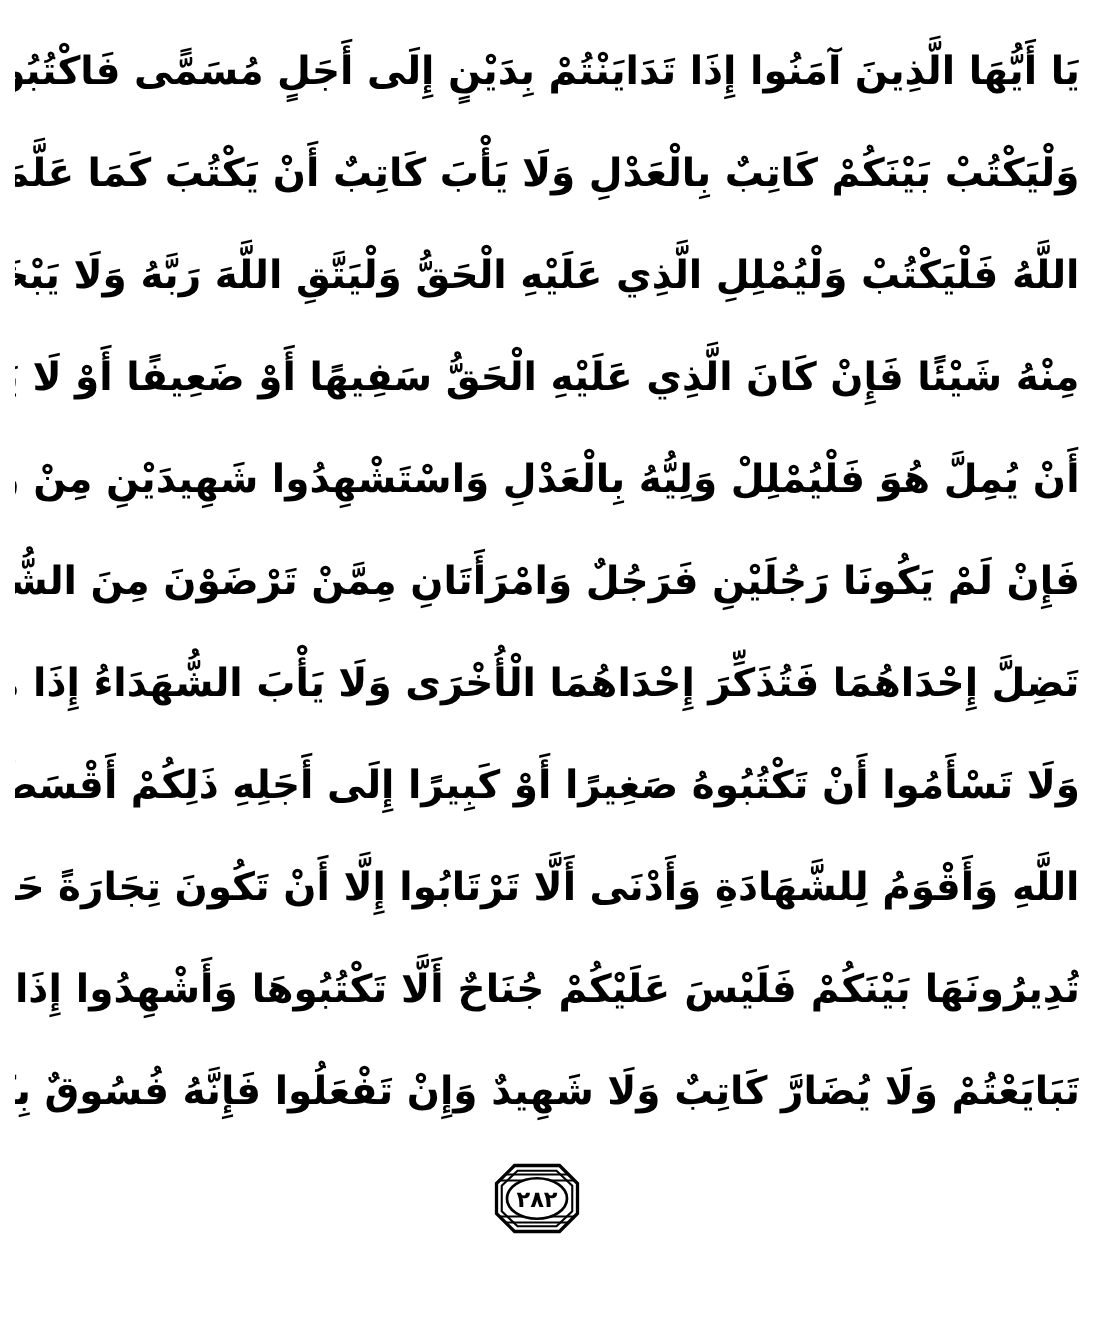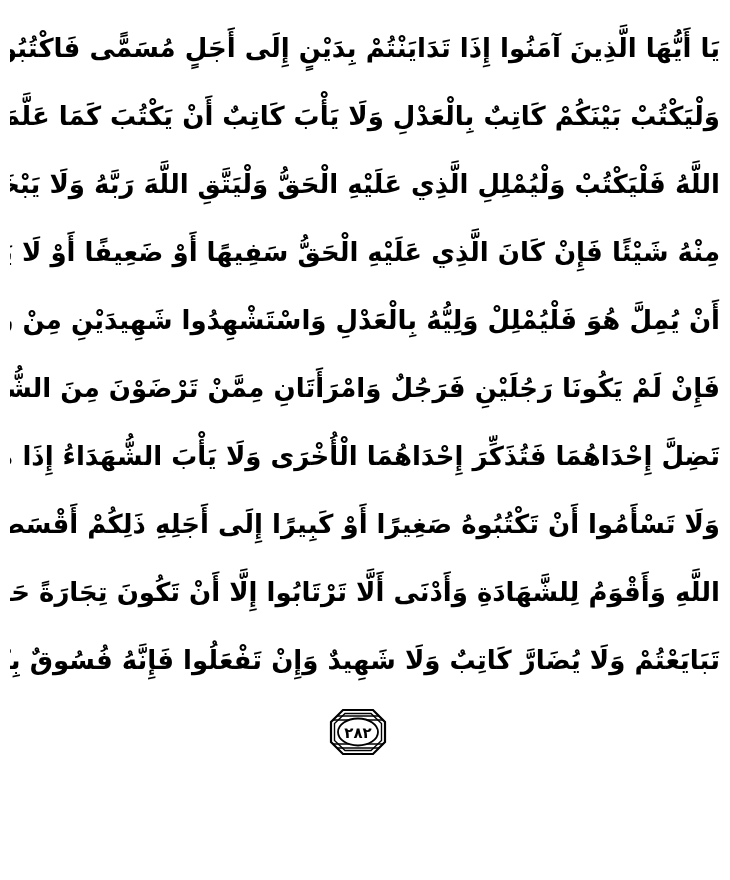--- a/index.html
+++ b/index.html
@@ -68,20 +68,21 @@
   <div class="verse-block">
     <div class="line">يَا أَيُّهَا الَّذِينَ آمَنُوا إِذَا تَدَايَنْتُمْ بِدَيْنٍ إِلَى أَجَلٍ مُسَمًّى فَاكْتُبُوهُ</div>
     <div class="line">وَلْيَكْتُبْ بَيْنَكُمْ كَاتِبٌ بِالْعَدْلِ وَلَا يَأْبَ كَاتِبٌ أَنْ يَكْتُبَ كَمَا عَلَّمَهُ</div>
     <div class="line">اللَّهُ فَلْيَكْتُبْ وَلْيُمْلِلِ الَّذِي عَلَيْهِ الْحَقُّ وَلْيَتَّقِ اللَّهَ رَبَّهُ وَلَا يَبْخَسْ</div>
     <div class="line">مِنْهُ شَيْئًا فَإِنْ كَانَ الَّذِي عَلَيْهِ الْحَقُّ سَفِيهًا أَوْ ضَعِيفًا أَوْ لَا يَسْتَطِيعُ</div>
     <div class="line">أَنْ يُمِلَّ هُوَ فَلْيُمْلِلْ وَلِيُّهُ بِالْعَدْلِ وَاسْتَشْهِدُوا شَهِيدَيْنِ مِنْ رِجَالِكُمْ</div>
     <div class="line">فَإِنْ لَمْ يَكُونَا رَجُلَيْنِ فَرَجُلٌ وَامْرَأَتَانِ مِمَّنْ تَرْضَوْنَ مِنَ الشُّهَدَاءِ أَنْ</div>
     <div class="line">تَضِلَّ إِحْدَاهُمَا فَتُذَكِّرَ إِحْدَاهُمَا الْأُخْرَى وَلَا يَأْبَ الشُّهَدَاءُ إِذَا مَا دُعُوا</div>
     <div class="line">وَلَا تَسْأَمُوا أَنْ تَكْتُبُوهُ صَغِيرًا أَوْ كَبِيرًا إِلَى أَجَلِهِ ذَلِكُمْ أَقْسَطُ عِنْدَ</div>
     <div class="line">اللَّهِ وَأَقْوَمُ لِلشَّهَادَةِ وَأَدْنَى أَلَّا تَرْتَابُوا إِلَّا أَنْ تَكُونَ تِجَارَةً حَاضِرَةً</div>
+    <div class="line">تُدِيرُونَهَا بَيْنَكُمْ فَلَيْسَ عَلَيْكُمْ جُنَاحٌ أَلَّا تَكْتُبُوهَا وَأَشْهِدُوا إِذَا</div>
     <div class="line">تَبَايَعْتُمْ وَلَا يُضَارَّ كَاتِبٌ وَلَا شَهِيدٌ وَإِنْ تَفْعَلُوا فَإِنَّهُ فُسُوقٌ بِكُمْ</div>
 
     <div class="line line--last">
       <span class="end-marker">
         <svg width="60" height="48" viewBox="0 0 60 48" xmlns="http://www.w3.org/2000/svg">
           <defs>
             <clipPath id="octClip">
               <path d="M15 2 H45 L57 14 V34 L45 46 H15 L3 34 V14 Z"></path>
             </clipPath>
           </defs>

